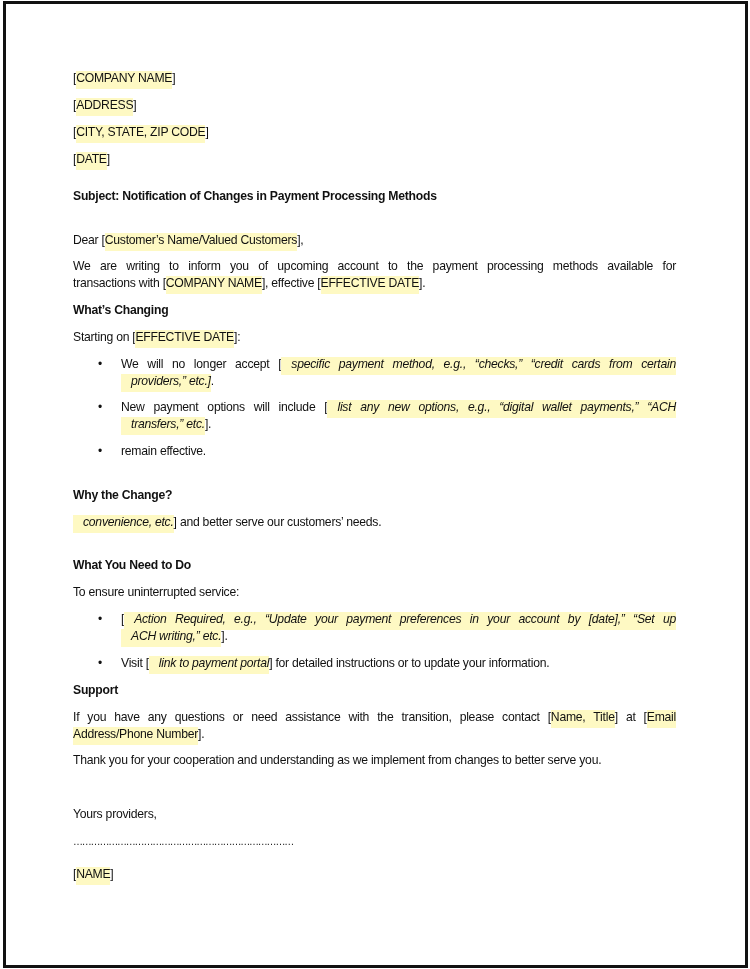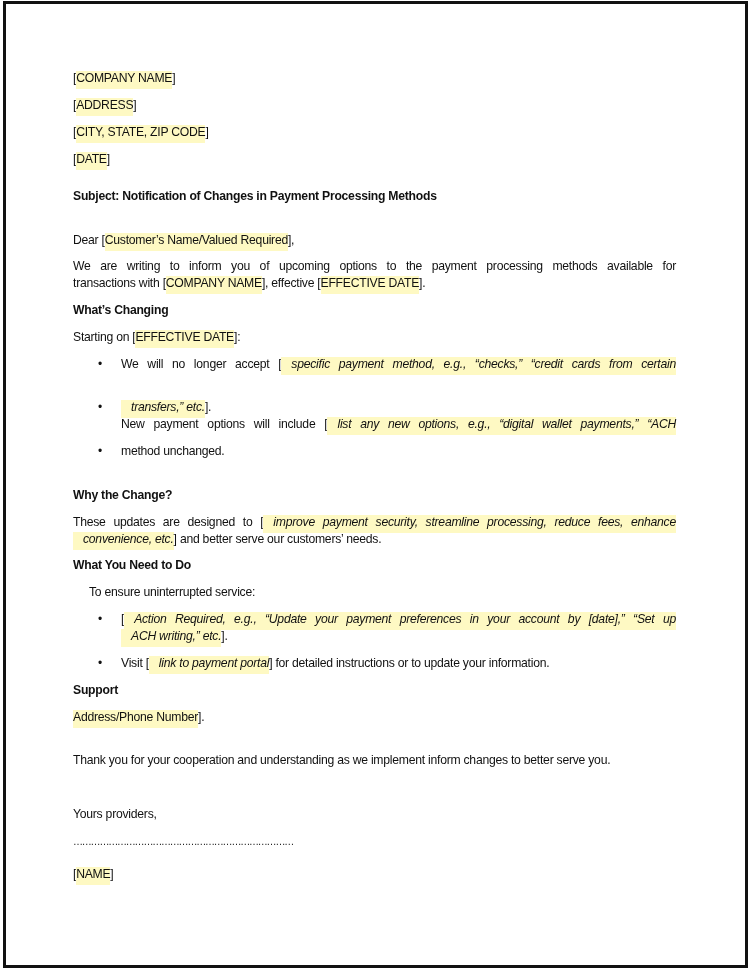--- a/index.html
+++ b/index.html
@@ -30,80 +30,81 @@
 
 <div class="doc">
 
   <div class="line" style="top:70px;">[<span class="hl">COMPANY NAME</span>]</div>
   <div class="line" style="top:97px;">[<span class="hl">ADDRESS</span>]</div>
   <div class="line" style="top:124px;">[<span class="hl">CITY, STATE, ZIP CODE</span>]</div>
   <div class="line" style="top:151px;">[<span class="hl">DATE</span>]</div>
 
   <div class="line bold" style="top:188px;">Subject: Notification of Changes in Payment Processing Methods</div>
 
-  <div class="line" style="top:232px;"><span>Dear [</span><span class="hl">Customer’s Name/Valued Required</span><span>],</span></div>
+  <div class="line" style="top:232px;"><span>Dear [</span><span class="hl">Customer’s Name/Valued Customers</span><span>],</span></div>
 
   <div class="just" style="top:258px;">
-    <div style="text-align:justify;text-align-last:justify;">We are writing to inform you of upcoming options to the payment processing methods available for</div>
+    <div style="text-align:justify;text-align-last:justify;">We are writing to inform you of upcoming account to the payment processing methods available for</div>
     <div><span>transactions with [</span><span class="hl">COMPANY NAME</span><span>], effective [</span><span class="hl">EFFECTIVE DATE</span><span>].</span></div>
   </div>
 
   <div class="line bold" style="top:302px;">What’s Changing</div>
   <div class="line" style="top:329px;"><span>Starting on [</span><span class="hl">EFFECTIVE DATE</span><span>]:</span></div>
 
   <div class="bullet-row" style="top:356px;">
     <span class="bullet-dot">•</span>
     <div class="bullet-text">
       <div style="text-align:justify;text-align-last:justify;"><span>We will no longer accept [</span><span class="hl"><i>specific payment method, e.g., “checks,” “credit cards from certain</i></span></div>
+      <div><span class="hl"><i>providers,” etc.]</i></span><span>.</span></div>
     </div>
   </div>
 
   <div class="bullet-row" style="top:399px;">
     <span class="bullet-dot">•</span>
     <div class="bullet-text">
+      <div style="text-align:justify;text-align-last:justify;"><span>New payment options will include [</span><span class="hl"><i>list any new options, e.g., “digital wallet payments,” “ACH</i></span></div>
       <div><span class="hl"><i>transfers,” etc.</i></span><span>].</span></div>
-      <div style="text-align:justify;text-align-last:justify;"><span>New payment options will include [</span><span class="hl"><i>list any new options, e.g., “digital wallet payments,” “ACH</i></span></div>
     </div>
   </div>
 
   <div class="bullet-row" style="top:443px;">
     <span class="bullet-dot">•</span>
     <div class="bullet-text">
-      <div>method unchanged.</div>
+      <div>remain effective.</div>
     </div>
   </div>
 
   <div class="line bold" style="top:487px;">Why the Change?</div>
   <div class="just" style="top:514px;">
-    <div style="text-align:justify;text-align-last:justify;"><span>These updates are designed to [</span><span class="hl"><i>improve payment security, streamline processing, reduce fees, enhance</i></span></div>
     <div><span class="hl"><i>convenience, etc.</i></span><span>] and better serve our customers’ needs.</span></div>
   </div>
 
   <div class="line bold" style="top:557px;">What You Need to Do</div>
-  <div class="line" style="top:584px;margin-left:16px;">To ensure uninterrupted service:</div>
+  <div class="line" style="top:584px;">To ensure uninterrupted service:</div>
 
   <div class="bullet-row" style="top:611px;">
     <span class="bullet-dot">•</span>
     <div class="bullet-text">
       <div style="text-align:justify;text-align-last:justify;"><span>[</span><span class="hl"><i>Action Required, e.g., “Update your payment preferences in your account by [date],” “Set up</i></span></div>
       <div><span class="hl"><i>ACH writing,” etc.</i></span><span>].</span></div>
     </div>
   </div>
 
   <div class="bullet-row" style="top:655px;">
     <span class="bullet-dot">•</span>
     <div class="bullet-text">
       <div><span>Visit [</span><span class="hl"><i>link to payment portal</i></span><span>] for detailed instructions or to update your information.</span></div>
     </div>
   </div>
 
   <div class="line bold" style="top:682px;">Support</div>
   <div class="just" style="top:709px;">
+    <div style="text-align:justify;text-align-last:justify;"><span>If you have any questions or need assistance with the transition, please contact [</span><span class="hl">Name, Title</span><span>] at [</span><span class="hl">Email</span></div>
     <div><span class="hl">Address/Phone Number</span><span>].</span></div>
   </div>
 
-  <div class="line" style="top:752px;">Thank you for your cooperation and understanding as we implement inform changes to better serve you.</div>
+  <div class="line" style="top:752px;">Thank you for your cooperation and understanding as we implement from changes to better serve you.</div>
 
   <div class="line" style="top:806px;">Yours providers,</div>
   <div class="dots" style="top:836px;">…………………………………………………………………</div>
   <div class="line" style="top:866px;">[<span class="hl">NAME</span>]</div>
 
 </div>
 
 </body></html>

